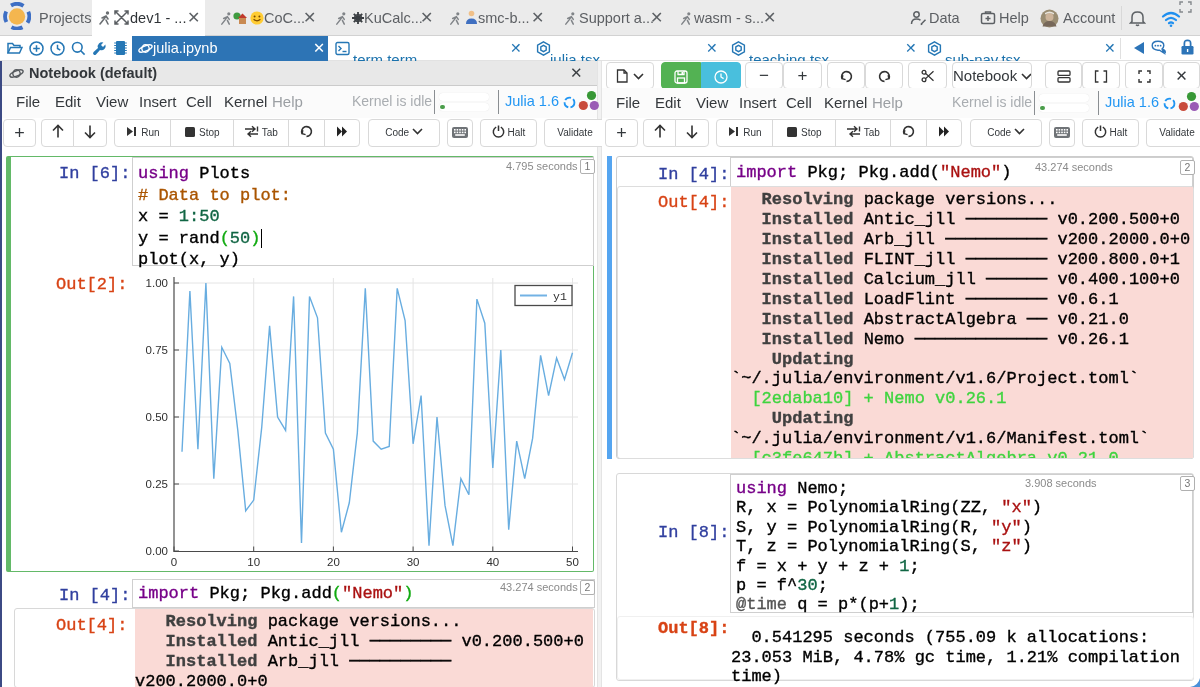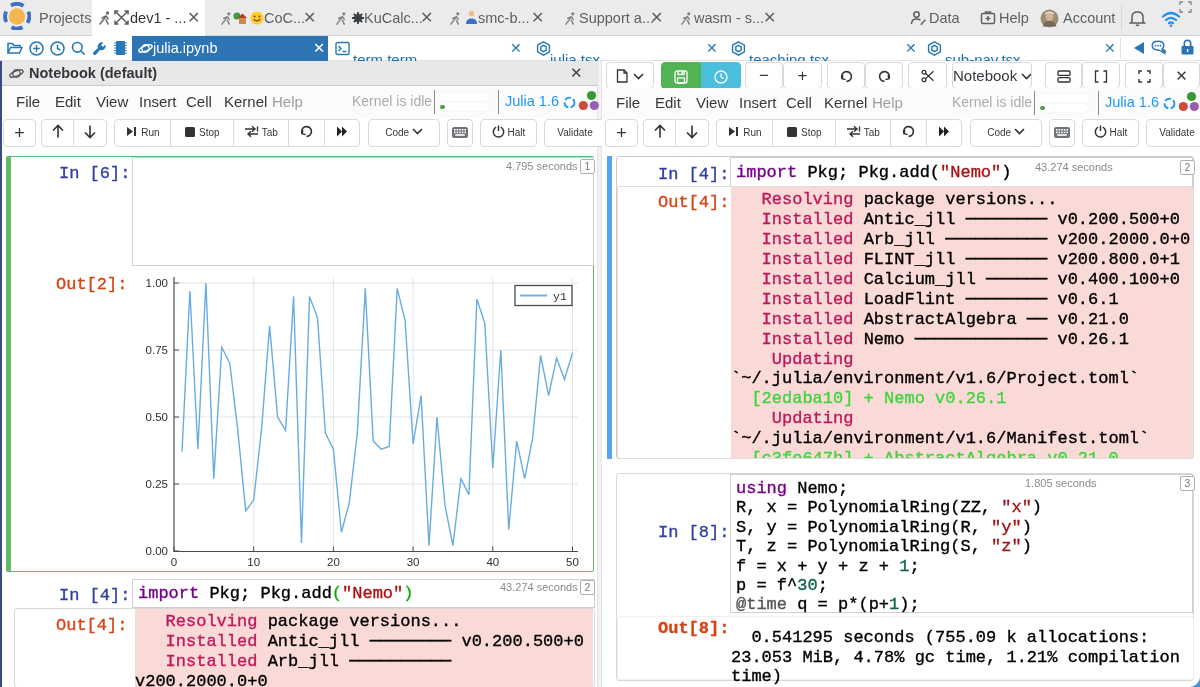--- a/index.html
+++ b/index.html
@@ -19,21 +19,21 @@
   .btn2 { position:absolute; height:27px; background:#fff; border:1px solid #d9d9d9; border-radius:4px; color:#34383c; font-size:15px; line-height:25px; text-align:center; white-space:nowrap; overflow:hidden; }
   .code { font-family:"Liberation Mono", monospace; font-weight:normal; -webkit-text-stroke:0.35px; font-size:17px; color:#000; white-space:pre; }
   .kw { color:#770088; }
   .cmt { color:#aa5500; }
   .num { color:#116644; }
   .str { color:#aa1111; }
   .meta { color:#555; }
   .mb { color:#11aa11; }
   .inlbl { color:#303F9F; }
   .outlbl { color:#D84315; }
-  .grn { color:#be185d; }
+  .grn { color:#404040;font-weight:bold; }
   .grn2 { color:#3fd43f; }
   .badge { position:absolute; color:#8a8a8a; font-size:11px; }
   .nbox { display:inline-block; border:1px solid #b0b0b0; border-radius:2px; font-size:10.5px; color:#777; padding:0 3.5px; line-height:13px; background:#fff; }
   svg.abs { display:block; } .btn svg, .btn2 svg { display:inline-block; }
 </style>
 </head>
 <body>
 
 <div class="abs row1"></div>
 <svg class="abs" style="left:3px;top:2px;" width="28" height="28" viewBox="0 0 28 28">
@@ -385,20 +385,25 @@
   <div class="btn" style="left:542px;top:1px;width:62px;">Validate</div>
 </div>
 
 <div class="abs" style="left:2px;top:150px;width:595px;height:537px;background:#fff;overflow:hidden;">
 
   <div class="abs" style="left:4px;top:6px;width:588px;height:416px;border:1.5px solid #63b968;border-left-width:5px;border-radius:2px;"></div>
   <div class="abs code inlbl" style="left:57px;top:14px;">In [6]:</div>
   <div class="abs" style="left:130px;top:7px;width:462px;height:109px;border:1px solid #cfcfcf;background:#fff;"></div>
   <div class="badge" style="left:504px;top:10px;">4.795 seconds</div>
   <div class="abs nbox" style="left:578px;top:9px;">1</div>
+  <div class="abs code" style="left:136px;top:13px;line-height:21.5px;"><span class="kw">using</span> Plots
+<span class="cmt"># Data to plot:</span>
+x = <span class="num">1:50</span>
+y = rand<span class="mb">(</span><span class="num">50</span><span class="mb">)</span><span style="border-left:1.5px solid #000;margin-left:0.5px;"></span>
+plot(x, y)</div>
   <div class="abs code outlbl" style="left:54px;top:125px;">Out[2]:</div>
 
   <svg class="abs" style="left:131px;top:117px;" width="461" height="303" viewBox="0 0 461 303">
     <g transform="translate(-133,-267)">
 
       <g stroke="#e4e4e4" stroke-width="1">
         <path d="M253.7 278 V551 M333.4 278 V551 M413.1 278 V551 M492.8 278 V551 M572.5 278 V551"></path>
         <path d="M174 283 H578 M174 350 H578 M174 417 H578 M174 484 H578"></path>
       </g>
 
@@ -620,21 +625,21 @@
 `~/.julia/environment/v1.6/Project.toml`
 <span class="grn2">  [2edaba10] + Nemo v0.26.1</span>
     <span class="grn">Updating</span>
 `~/.julia/environment/v1.6/Manifest.toml`
 <span class="grn2">  [c3fe647b] + AbstractAlgebra v0.21.0</span></div>
     </div>
 
   <div class="abs" style="left:14px;top:323px;width:578px;height:208px;border:1px solid #d8d8d8;border-radius:3px;"></div>
   <div class="abs code inlbl" style="left:56px;top:330px;margin-top:43px;">In [8]:</div>
   <div class="abs" style="left:128px;top:324px;width:463px;height:139px;border:1px solid #cfcfcf;background:#fff;"></div>
-  <div class="badge" style="left:423px;top:327px;">1.805 seconds</div>
+  <div class="badge" style="left:423px;top:327px;">3.908 seconds</div>
   <div class="abs nbox" style="left:578px;top:326px;">3</div>
   <div class="abs code" style="left:134px;top:329px;line-height:19.4px;"><span class="kw">using</span> Nemo;
 R, x = PolynomialRing(ZZ, <span class="str">"x"</span>)
 S, y = PolynomialRing(R, <span class="str">"y"</span>)
 T, z = PolynomialRing(S, <span class="str">"z"</span>)
 f = x + y + z + <span class="num">1</span>;
 p = f^<span class="num">30</span>;
 <span class="meta">@time</span> q = p*(p+<span class="num">1</span>);</div>
   <div class="abs code outlbl" style="left:56px;top:469px;font-weight:bold;">Out[8]:</div>
   <div class="abs" style="left:15px;top:466px;width:577px;height:64px;border:1px solid #f0f0f0;border-radius:3px;"></div>

